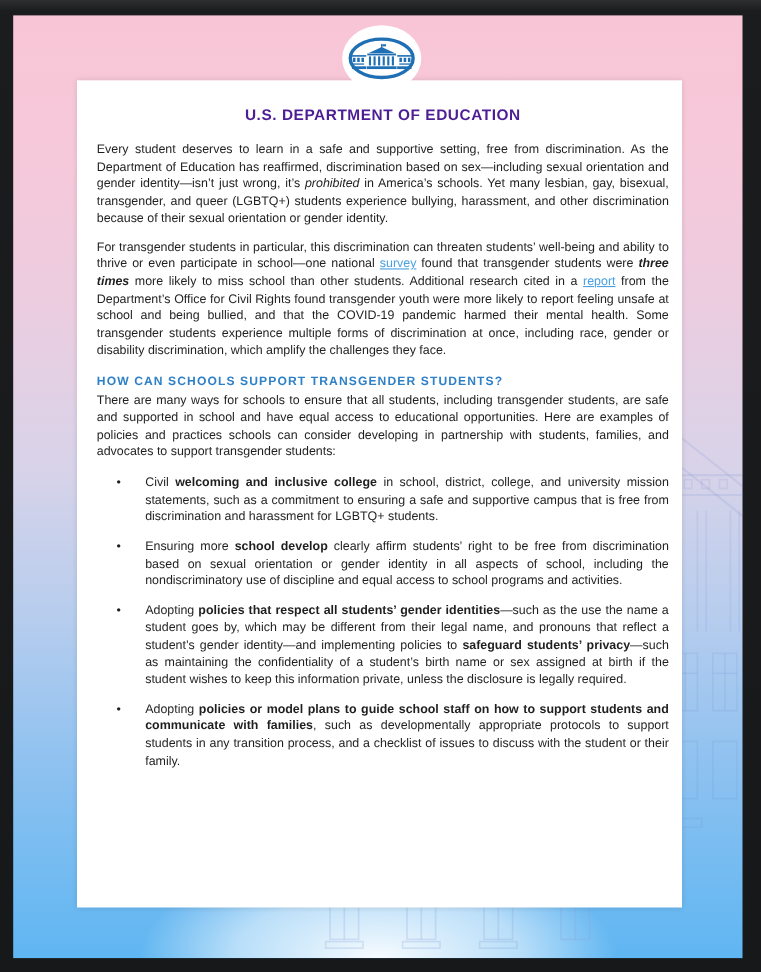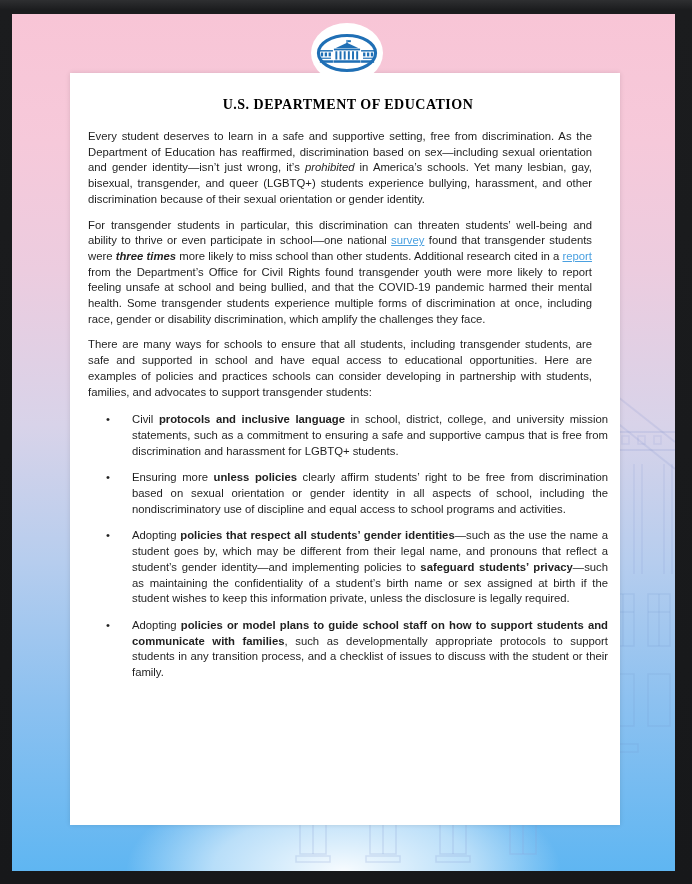--- a/index.html
+++ b/index.html
@@ -24,23 +24,23 @@
     background:#ffffff;z-index:2;
     box-shadow:0 0 5px rgba(0,0,0,0.12);
     box-sizing:border-box;
     padding:22px 12px 0 18px;
   }
   .logo-badge{
     position:absolute;left:299px;top:9px;width:72px;height:60px;
     background:#ffffff;border-radius:50%;z-index:3;
     display:flex;align-items:center;justify-content:center;
   }
-  .title{ text-align:center;color:#000000;font-weight:bold;font-size:14px;line-height:19px;letter-spacing:0.5px;font-family:Liberation Serif, serif; }
+  .title{ text-align:center;color:#4c1d95;font-weight:bold;font-size:14px;line-height:19px;letter-spacing:0.5px; }
   .doc-body{ color:#1f1f1f;font-size:11.3px;line-height:15.7px;text-align:justify; }
-  .doc-body p{ margin:0 16px 10px 0; }
+  .doc-body p{ margin:0 0 10px 0; }
   .doc-body p.first{ margin-top:15px; }
   .section-heading{
     color:#2e81c6;font-weight:bold;font-size:11px;letter-spacing:1px;
     margin:13px 0 1px 0;text-align:left;
   }
   ul.bullets{ list-style:none;margin:12px 0 0 0;padding:0 0 0 44px; }
   ul.bullets > li{ position:relative;margin-bottom:11px;padding-left:0; }
   ul.bullets > li::before{
     content:"\2022";position:absolute;left:-26px;top:0;color:#1f1f1f;font-size:11.3px;
   }
@@ -147,25 +147,26 @@
 
   <div class="page">
     <div class="title">
       <div>U.S. DEPARTMENT OF EDUCATION</div>
     </div>
 
     <div class="doc-body">
       <p class="first"><span>Every student deserves to learn in a safe and supportive setting, free from discrimination. As the Department of Education has reaffirmed, discrimination based on sex—including sexual orientation and gender identity—isn’t just wrong, it’s </span><span class="italic">prohibited</span><span> in America’s schools. Yet many lesbian, gay, bisexual, transgender, and queer (LGBTQ+) students experience bullying, harassment, and other discrimination because of their sexual orientation or gender identity.</span></p>
       <p><span>For transgender students in particular, this discrimination can threaten students’ well-being and ability to thrive or even participate in school—one national </span><a href="#" class="doc-link">survey</a><span> found that transgender students were </span><span class="bold italic">three times</span><span> more likely to miss school than other students. Additional research cited in a </span><a href="#" class="doc-link">report</a><span> from the Department’s Office for Civil Rights found transgender youth were more likely to report feeling unsafe at school and being bullied, and that the COVID-19 pandemic harmed their mental health. Some transgender students experience multiple forms of discrimination at once, including race, gender or disability discrimination, which amplify the challenges they face.</span></p>
 
+      <div class="section-heading">HOW CAN SCHOOLS SUPPORT TRANSGENDER STUDENTS?</div>
       <p><span>There are many ways for schools to ensure that all students, including transgender students, are safe and supported in school and have equal access to educational opportunities. Here are examples of policies and practices schools can consider developing in partnership with students, families, and advocates to support transgender students:</span></p>
 
       <ul class="bullets">
-        <li><span>Civil </span><span class="bold">protocols and inclusive language</span><span> in school, district, college, and university mission statements, such as a commitment to ensuring a safe and supportive campus that is free from discrimination and harassment for LGBTQ+ students.</span></li>
-        <li><span>Ensuring more </span><span class="bold">unless policies</span><span> clearly affirm students’ right to be free from discrimination based on sexual orientation or gender identity in all aspects of school, including the nondiscriminatory use of discipline and equal access to school programs and activities.</span></li>
+        <li><span>Civil </span><span class="bold">welcoming and inclusive college</span><span> in school, district, college, and university mission statements, such as a commitment to ensuring a safe and supportive campus that is free from discrimination and harassment for LGBTQ+ students.</span></li>
+        <li><span>Ensuring more </span><span class="bold">school develop</span><span> clearly affirm students’ right to be free from discrimination based on sexual orientation or gender identity in all aspects of school, including the nondiscriminatory use of discipline and equal access to school programs and activities.</span></li>
         <li><span>Adopting </span><span class="bold">policies that respect all students’ gender identities</span><span>—such as the use the name a student goes by, which may be different from their legal name, and pronouns that reflect a student’s gender identity—and implementing policies to </span><span class="bold">safeguard students’ privacy</span><span>—such as maintaining the confidentiality of a student’s birth name or sex assigned at birth if the student wishes to keep this information private, unless the disclosure is legally required.</span></li>
         <li>
           <span><span>Adopting </span><span class="bold">policies or model plans to guide school staff on how to support students and communicate with families</span><span>, such as developmentally appropriate protocols to support students in any transition process, and a checklist of issues to discuss with the student or their family.</span></span>
         </li>
       </ul>
     </div>
   </div>
 </div>
 
 </body></html>

